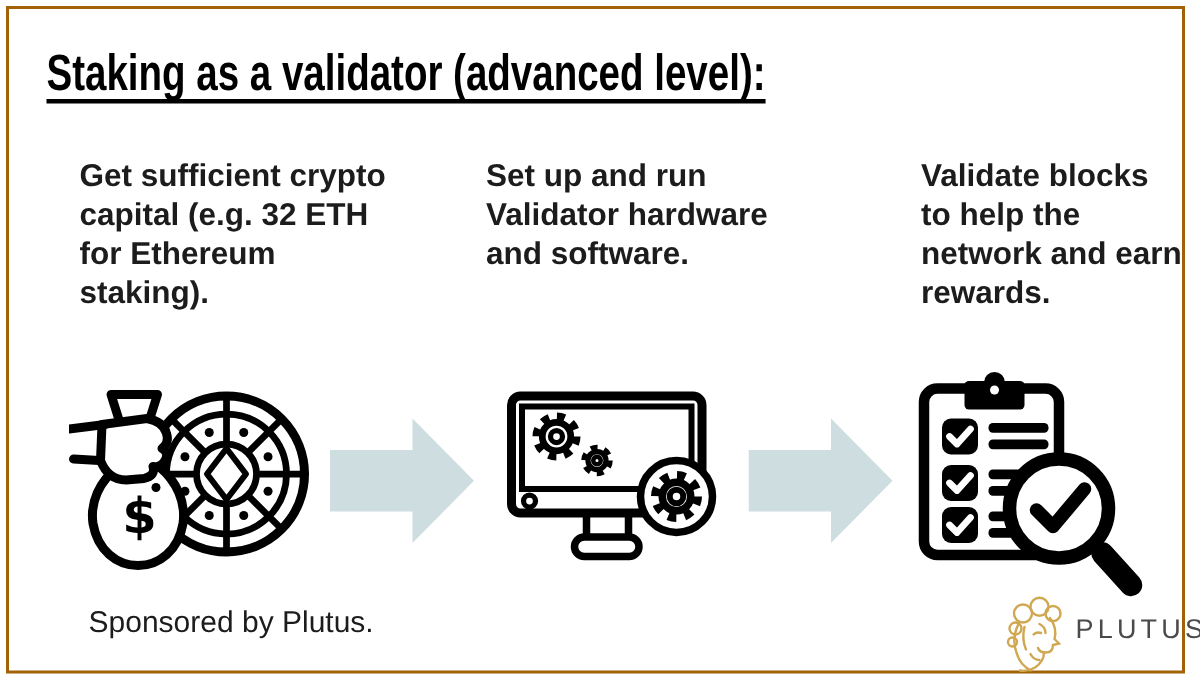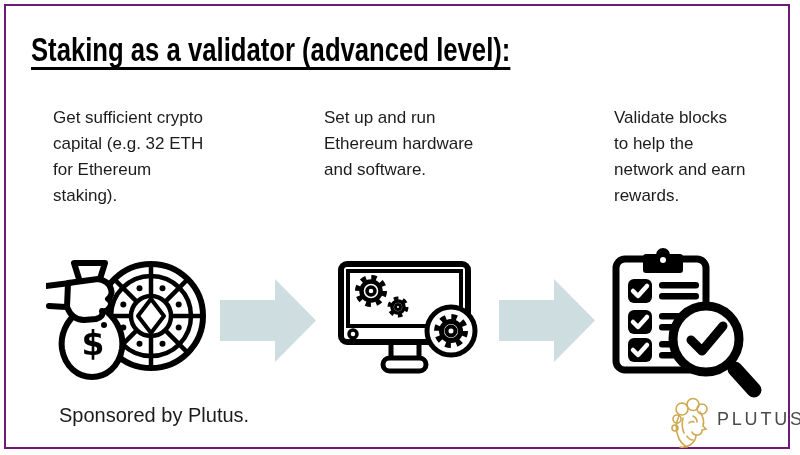--- a/index.html
+++ b/index.html
@@ -1,41 +1,41 @@
 <!DOCTYPE html>
 <html><head>
 <meta charset="utf-8">
 <style>
   html,body{margin:0;padding:0;background:#fff;}
   body{width:800px;height:455px;position:relative;font-family:"Liberation Sans",sans-serif;overflow:hidden;}
-  .frame{position:absolute;left:4px;top:4px;width:786px;height:445px;border:2px solid #701a75;background:#fff;box-sizing:border-box;}
+  .frame{position:absolute;left:4px;top:4px;width:786px;height:445px;border:2px solid #a16207;background:#fff;box-sizing:border-box;}
   .title{position:absolute;left:25px;top:20px;margin:0;font-weight:bold;font-size:34px;line-height:46px;color:#000;
          white-space:pre;transform:scaleX(.755);transform-origin:0 0;
          text-decoration:underline;text-decoration-thickness:3px;text-underline-offset:6px;text-decoration-skip-ink:none;}
-  .step-text{position:absolute;top:99px;font-size:17px;line-height:26px;color:#1c1c1c;white-space:pre-line;}
+  .step-text{position:absolute;top:99px;font-size:21px;line-height:26px;color:#1c1c1c;white-space:pre-line;font-weight:bold;}
   .step-1{left:47px;width:250px;}
   .step-2{left:318px;width:250px;}
   .step-3{left:588px;width:195px;margin-left:20px;}
   .icon{position:absolute;}
   .sponsored{position:absolute;left:33px;top:397px;font-size:20px;line-height:24px;color:#1c1c1c;margin-left:20px;}
   .wordmark{position:absolute;left:711px;top:403px;font-size:18px;letter-spacing:2.8px;color:#4a4a4a;}
 </style>
 </head>
 <body>
 
 <div class="frame">
 
   <h1 class="title">Staking as a validator (advanced level):</h1>
 
   <div class="step-text step-1">Get sufficient crypto
 capital (e.g. 32 ETH
 for Ethereum
 staking).</div>
   <div class="step-text step-2">Set up and run
-Ethereum hardware
+Validator hardware
 and software.</div>
   <div class="step-text step-3">Validate blocks
 to help the
 network and earn
 rewards.</div>
 
   <svg class="icon" style="left:40px;top:243px" width="160" height="140" viewBox="0 0 160 140">
     <g stroke="#000" fill="none">
       <circle cx="105" cy="67" r="52" stroke-width="6"></circle>
       <circle cx="105" cy="67" r="40" stroke-width="4.5"></circle>

